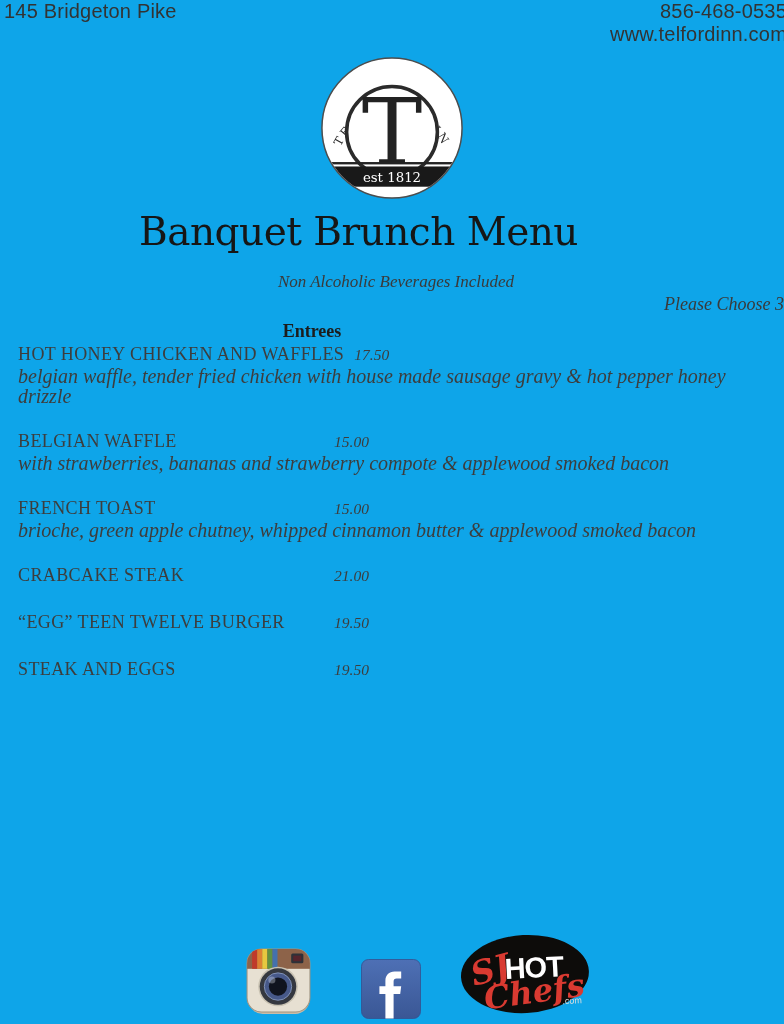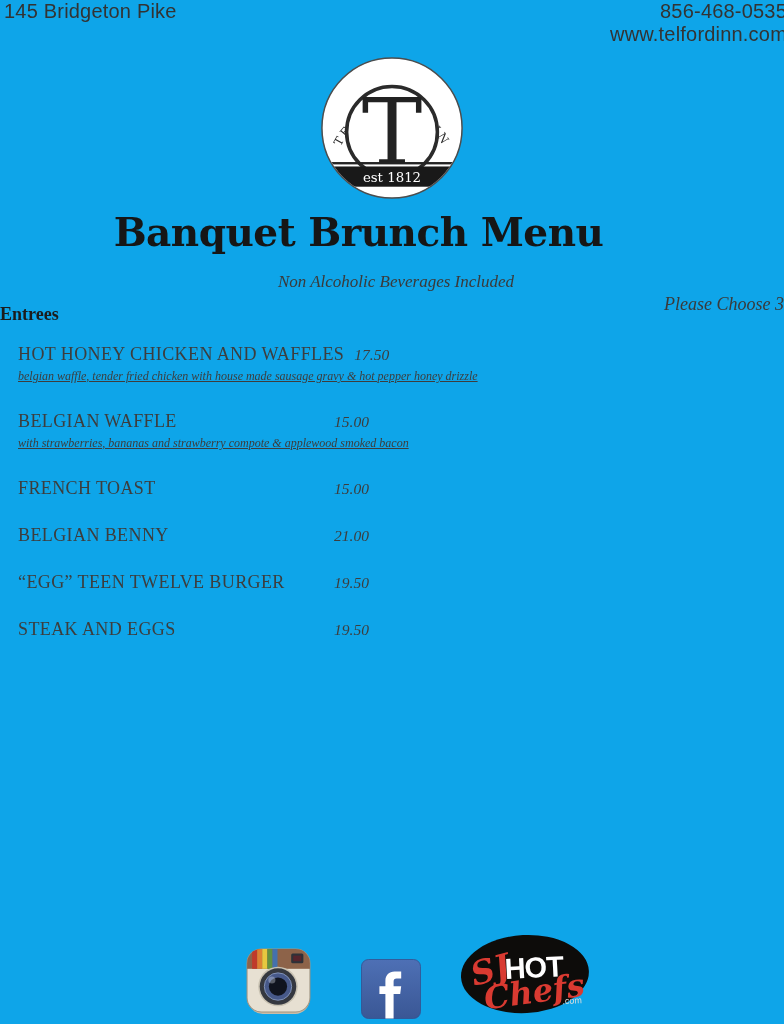--- a/index.html
+++ b/index.html
@@ -10,36 +10,36 @@
   .hdr-left{position:absolute;top:0;left:4px;font-family:"Liberation Sans",sans-serif;
             font-size:20px;line-height:23px;color:#333;letter-spacing:0.2px;}
   .hdr-right{position:absolute;top:0;right:-3px;text-align:right;font-family:"Liberation Sans",sans-serif;
              font-size:20px;line-height:23px;color:#333;letter-spacing:0.2px;}
 
   
   .logo{position:absolute;left:318px;top:54px;width:148px;height:148px;}
 
   
   .title{position:absolute;top:209px;left:0;width:717px;text-align:center;
-         font-family:"DejaVu Serif",serif;font-weight:700;font-size:39px;color:#161616;letter-spacing:-0.5px;}
+         font-family:"DejaVu Serif",serif;font-weight:400;font-size:39px;color:#161616;letter-spacing:-0.5px;}
   .note1{position:absolute;top:272px;left:4px;width:784px;text-align:center;
          font-style:italic;font-size:17px;color:#3a3a3a;}
   .note2{position:absolute;top:294px;left:0;width:784px;text-align:right;
          font-style:italic;font-size:18px;color:#3a3a3a;}
-  .section-heading{position:absolute;top:304px;left:0;width:624px;text-align:left;
+  .section-heading{position:absolute;top:321px;left:0;width:624px;text-align:center;
          font-weight:700;font-size:18px;color:#1c1c1c;}
 
   
   .menu{position:absolute;top:343px;left:18px;right:8px;}
   .menu-item{margin-bottom:24px;}
   .item-line{white-space:nowrap;line-height:22px;}
   .item-name{display:inline-block;min-width:306px;margin-right:10px;font-size:18px;
              color:#3d3d3d;letter-spacing:0.4px;}
   .item-price{display:inline-block;font-style:italic;font-size:15.5px;color:#3d3d3d;}
-  .item-desc{font-style:italic;font-size:12px;line-height:20px;color:#3d3d3d;text-decoration:underline;}
+  .item-desc{font-style:italic;font-size:20px;line-height:20px;color:#3d3d3d;}
 
   
   .ig{position:absolute;left:246px;top:948px;width:65px;height:69px;}
   .fb{position:absolute;left:361px;top:959px;width:60px;height:60px;}
   .sj{position:absolute;left:458px;top:933px;width:136px;height:84px;transform:rotate(-3deg);}
 </style>
 </head>
 <body>
 
 <div class="page">
@@ -90,25 +90,26 @@
       <div class="item-line">
         <span class="item-name">BELGIAN WAFFLE</span><span class="item-price">15.00</span>
       </div>
       <div class="item-desc">with strawberries, bananas and strawberry compote &amp; applewood smoked bacon</div>
     </div>
 
     <div class="menu-item">
       <div class="item-line">
         <span class="item-name">FRENCH TOAST</span><span class="item-price">15.00</span>
       </div>
+      <div class="item-desc">brioche, green apple chutney, whipped cinnamon butter &amp; applewood smoked bacon</div>
     </div>
 
     <div class="menu-item">
       <div class="item-line">
-        <span class="item-name">BELGIAN BENNY</span><span class="item-price">21.00</span>
+        <span class="item-name">CRABCAKE STEAK</span><span class="item-price">21.00</span>
       </div>
     </div>
 
     <div class="menu-item">
       <div class="item-line">
         <span class="item-name">“EGG” TEEN TWELVE BURGER</span><span class="item-price">19.50</span>
       </div>
     </div>
 
     <div class="menu-item">

